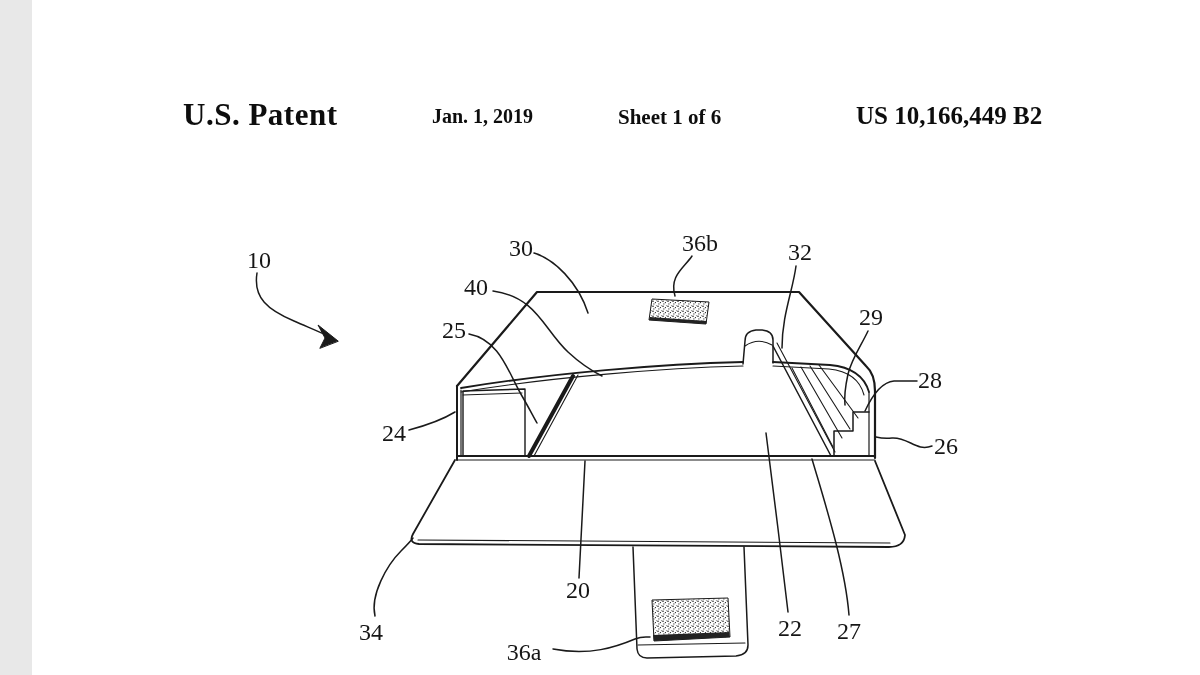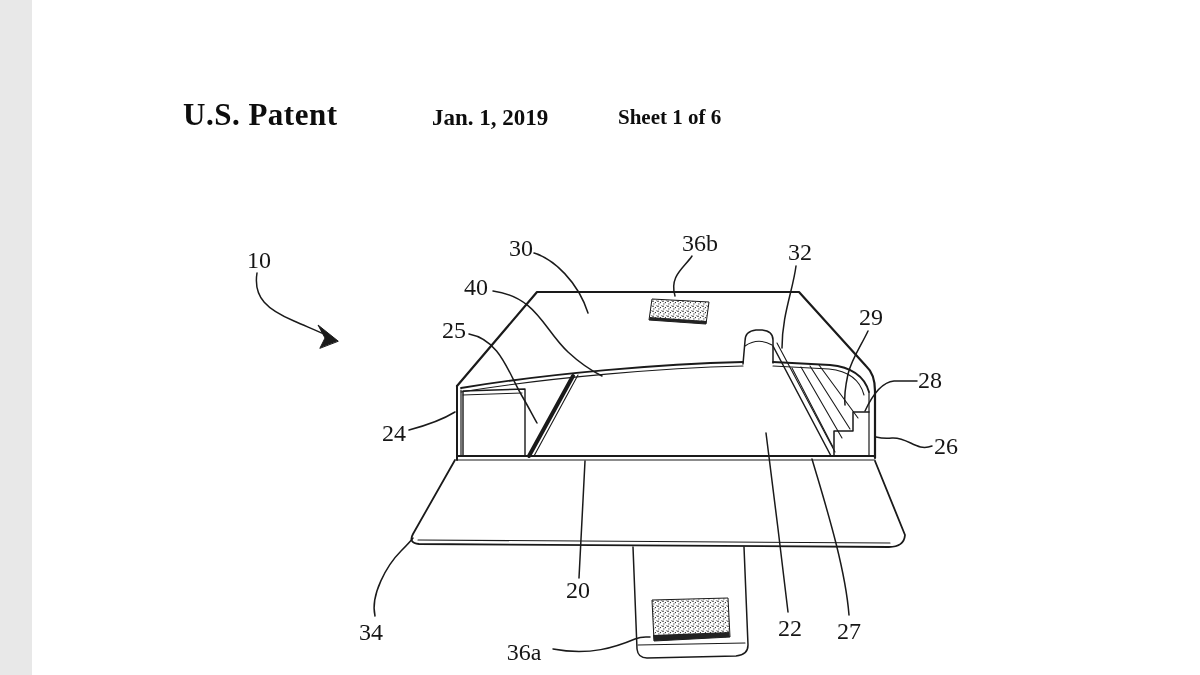--- a/index.html
+++ b/index.html
@@ -7,38 +7,39 @@
     position:relative;
     width:1200px;height:675px;
     background:#ffffff;
     overflow:hidden;
     font-family:"Liberation Serif","DejaVu Serif",serif;
     color:#111;
     margin-left:32px;
   }
   .hdr-item{position:absolute;white-space:nowrap;font-weight:bold;color:#0d0d0d;}
   .hdr-title{left:151px;top:97px;font-size:31px;letter-spacing:0.5px;}
-  .hdr-date{left:400px;top:105px;font-size:23px;}
+  .hdr-date{left:400px;top:105px;font-size:20px;}
   .hdr-sheet{left:586px;top:105px;font-size:21px;}
   .hdr-number{left:824px;top:102px;font-size:25px;}
   svg.figure{position:absolute;left:0;top:0;}
   .ref-label{
     font-family:"Liberation Serif","DejaVu Serif",serif;
     font-size:24px;fill:#161616;
   }
   .ink{stroke:#1a1a1a;fill:none;stroke-linecap:round;stroke-linejoin:round;}
 </style>
 </head>
 <body>
 
 <div class="page">
 
   <div class="hdr-item hdr-title">U.S. Patent</div>
   <div class="hdr-item hdr-date">Jan. 1, 2019</div>
   <div class="hdr-item hdr-sheet">Sheet 1 of 6</div>
+  <div class="hdr-item hdr-number">US 10,166,449 B2</div>
 
   <svg class="figure" width="1200" height="675" viewBox="0 0 1200 675" xmlns="http://www.w3.org/2000/svg">
 
     <defs>
       <pattern id="stipple" width="5" height="5" patternUnits="userSpaceOnUse">
         <rect width="5" height="5" fill="#ffffff"></rect>
         <circle cx="1" cy="1.2" r="0.75" fill="#111"></circle>
         <circle cx="3.4" cy="2.6" r="0.6" fill="#111"></circle>
         <circle cx="1.9" cy="3.9" r="0.55" fill="#111"></circle>
         <circle cx="4.3" cy="0.7" r="0.45" fill="#111"></circle>

